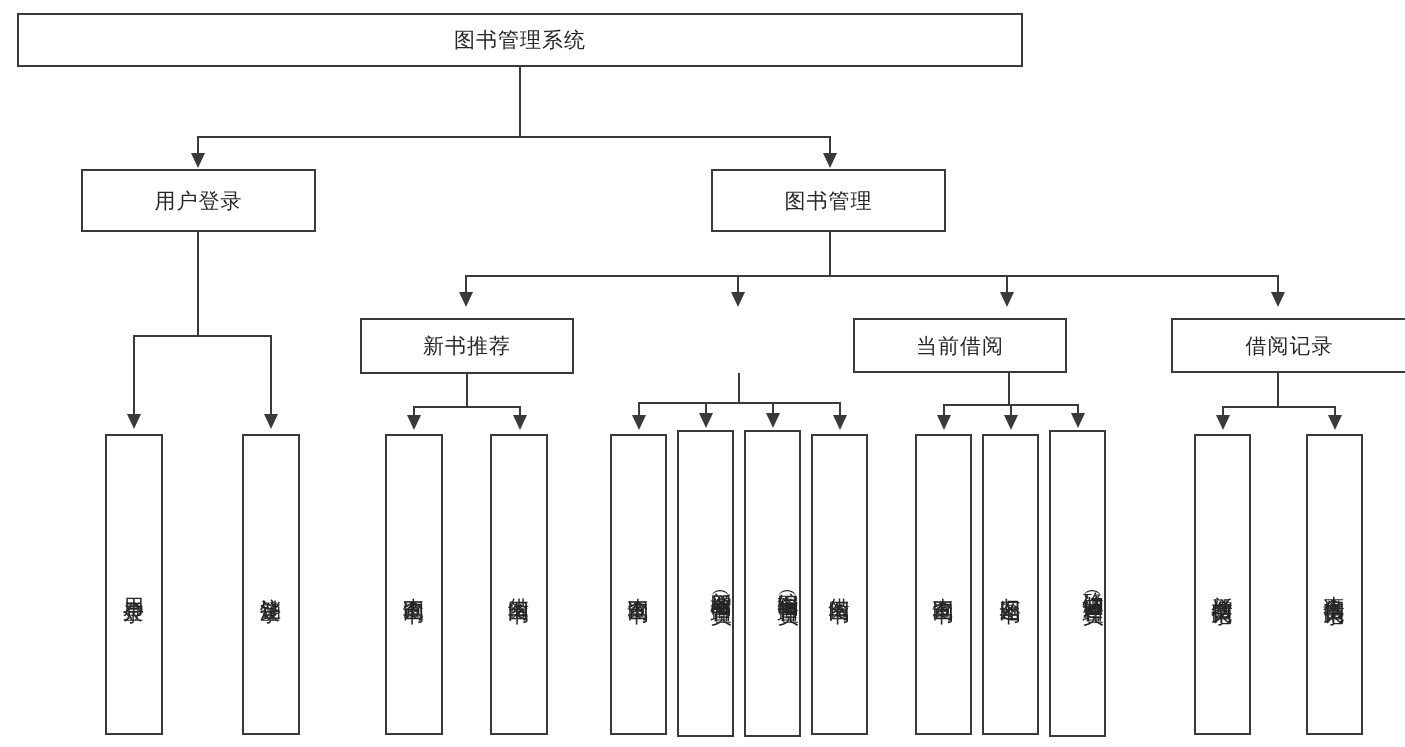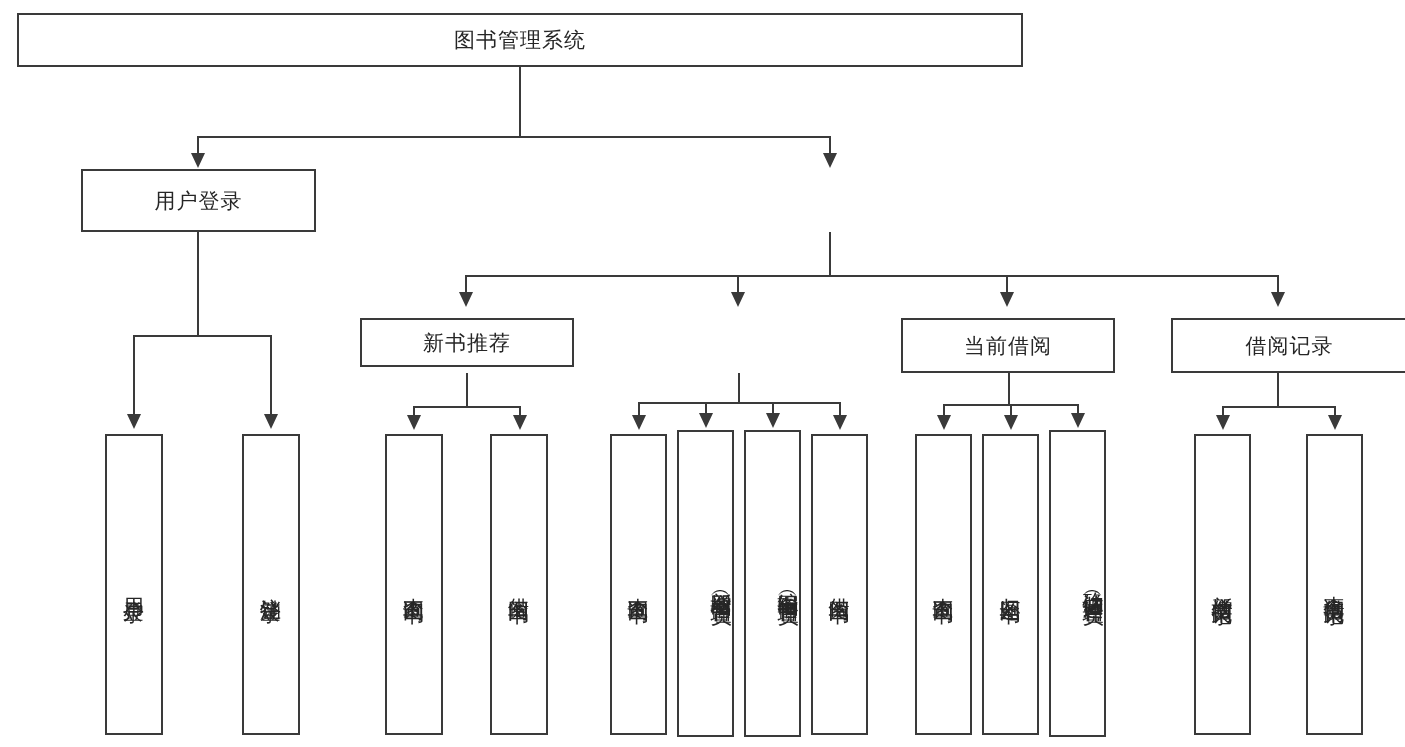--- a/index.html
+++ b/index.html
@@ -87,43 +87,46 @@
   <div class="edge v" style="left:197px; top:136px; height:20px;"></div>
   <div class="arrow" style="left:191px; top:153px;"></div>
 
   <div class="edge v" style="left:829px; top:136px; height:20px;"></div>
   <div class="arrow" style="left:823px; top:153px;"></div>
 
   <div class="node horiz" style="left:81px; top:169px; width:235px; height:63px;">
     <span>用户登录</span>
   </div>
 
+  <div class="node horiz" style="left:711px; top:169px; width:235px; height:63px;">
+    <span>图书管理</span>
+  </div>
 
   <div class="edge v" style="left:197px; top:232px; height:104px;"></div>
   <div class="edge h" style="left:133px; top:335px; width:138px;"></div>
   <div class="edge v" style="left:133px; top:335px; height:82px;"></div>
   <div class="arrow" style="left:127px; top:414px;"></div>
   <div class="edge v" style="left:270px; top:335px; height:82px;"></div>
   <div class="arrow" style="left:264px; top:414px;"></div>
 
   <div class="edge v" style="left:829px; top:232px; height:44px;"></div>
   <div class="edge h" style="left:465px; top:275px; width:814px;"></div>
   <div class="edge v" style="left:465px; top:275px; height:20px;"></div>
   <div class="arrow" style="left:459px; top:292px;"></div>
   <div class="edge v" style="left:737px; top:275px; height:20px;"></div>
   <div class="arrow" style="left:731px; top:292px;"></div>
   <div class="edge v" style="left:1006px; top:275px; height:20px;"></div>
   <div class="arrow" style="left:1000px; top:292px;"></div>
   <div class="edge v" style="left:1277px; top:275px; height:20px;"></div>
   <div class="arrow" style="left:1271px; top:292px;"></div>
 
-  <div class="node horiz" style="left:360px; top:318px; width:214px; height:49px;">
+  <div class="node horiz" style="left:360px; top:318px; width:214px; height:56px;">
     <span>新书推荐</span>
   </div>
-  <div class="node horiz" style="left:901px; top:318px; width:214px; height:55px;">
+  <div class="node horiz" style="left:853px; top:318px; width:214px; height:55px;">
     <span>当前借阅</span>
   </div>
   <div class="node horiz" style="left:1171px; top:318px; width:237px; height:55px;">
     <span>借阅记录</span>
   </div>
 
   <div class="edge v" style="left:466px; top:373px; height:34px;"></div>
   <div class="edge h" style="left:413px; top:406px; width:107px;"></div>
   <div class="edge v" style="left:413px; top:406px; height:12px;"></div>
   <div class="arrow" style="left:407px; top:415px;"></div>

